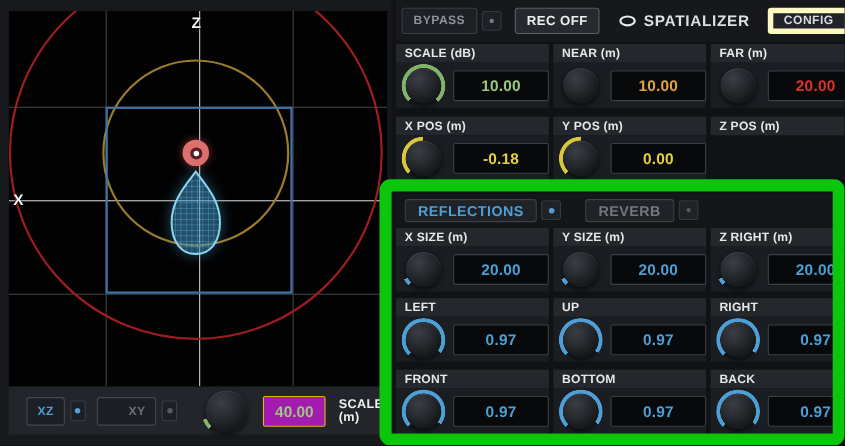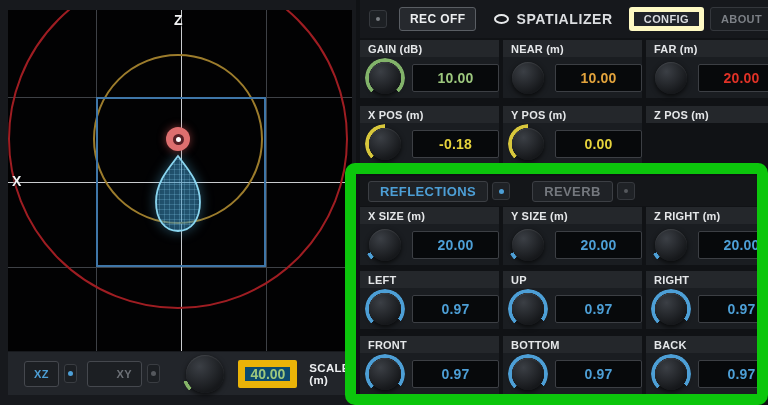--- a/index.html
+++ b/index.html
@@ -81,21 +81,21 @@
   .tab-strip{position:absolute;left:360px;top:176px;width:408px;height:30px;background:#141619;
     display:flex;align-items:center;padding-left:8px;}
   .tabbtn{height:21px;padding:0 11px;display:flex;align-items:center;background:#1f2226;border:1px solid #3c3f44;
     border-radius:3px;font-size:13px;font-weight:bold;letter-spacing:.4px;}
   .tab-active{color:#4d9fd6;}
   .tab-inactive{color:#74787e;}
   .tabdot{width:18px;height:18px;margin-left:4px;background:#1f2226;border:1px solid #35383d;border-radius:3px;
     display:flex;align-items:center;justify-content:center;}
   .tab-gap{width:22px;flex:none;}
   
-  .scale-box{margin-left:14px;width:80px;height:28px;background:#0c4a6e;border:7px solid #eab308;border-radius:2px;
+  .scale-box{margin-left:14px;width:80px;height:28px;background:#a21caf;border:1px solid #eab308;border-radius:2px;
     display:flex;align-items:center;justify-content:center;font-size:14px;font-weight:bold;}
   .scale-label{margin-left:12px;color:#eceef0;font-size:11.5px;font-weight:bold;letter-spacing:.3px;}
   .toolbar-knob{margin-left:26px;}
   
   .highlight{position:absolute;left:345px;top:163px;width:423px;height:242px;
     border:11px solid var(--highlight,#0cc60c);border-radius:10px;pointer-events:none;z-index:50;}
 </style>
 </head>
 <body>
 
@@ -145,35 +145,36 @@
         </div>
       <div class="knob knob-lg toolbar-knob" style="--arc:25; --arc-color:#86b568"></div>
       <div class="scale-box val-green">40.00</div>
       <div class="scale-label">SCALE (m)</div>
     </div>
   </div>
 
   <div class="right-panel"></div>
 
   <div class="top-bar">
+    <div class="tbtn tbtn-bypass">BYPASS</div>
     <div class="tbtn tbtn-dot">
         <span class="dot" style="width:4px;height:4px;border-radius:50%;background:#7a7e83"></span>
       </div>
     <div class="tbtn tbtn-rec">REC OFF</div>
     <div class="brand">
       <span class="oval"></span>
       <span>SPATIALIZER</span>
     </div>
     <div class="tbtn tbtn-config">CONFIG</div>
     <div class="tbtn tbtn-about">ABOUT</div>
   </div>
 
   <div class="prow" style="top:40px">
     <div class="cell">
-      <div class="cell-header">GAIN (dB)</div>
+      <div class="cell-header">SCALE (dB)</div>
       <div class="cell-body">
         <div class="knob" style="--arc:272; --arc-color:#82b36a"></div>
         <div class="valuebox val-green">10.00</div>
       </div>
     </div>
     <div class="cell">
       <div class="cell-header">NEAR (m)</div>
       <div class="cell-body">
         <div class="knob"></div>
         <div class="valuebox val-orange">10.00</div>

